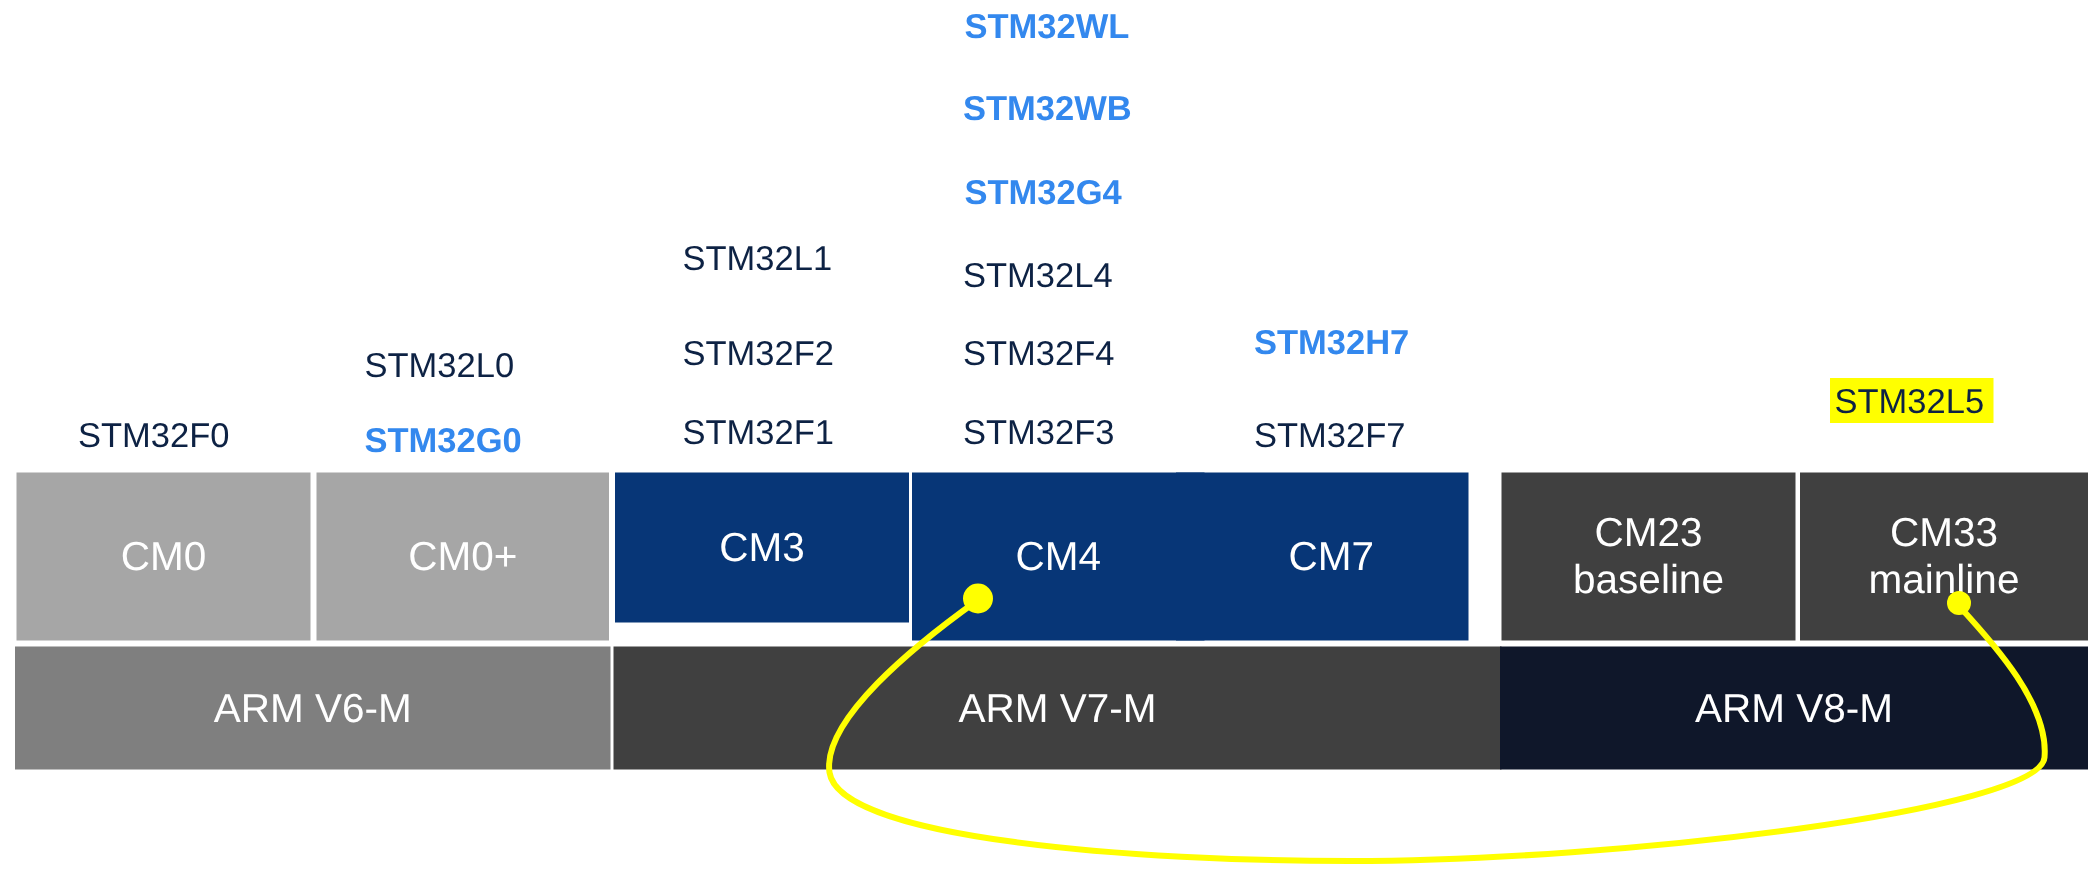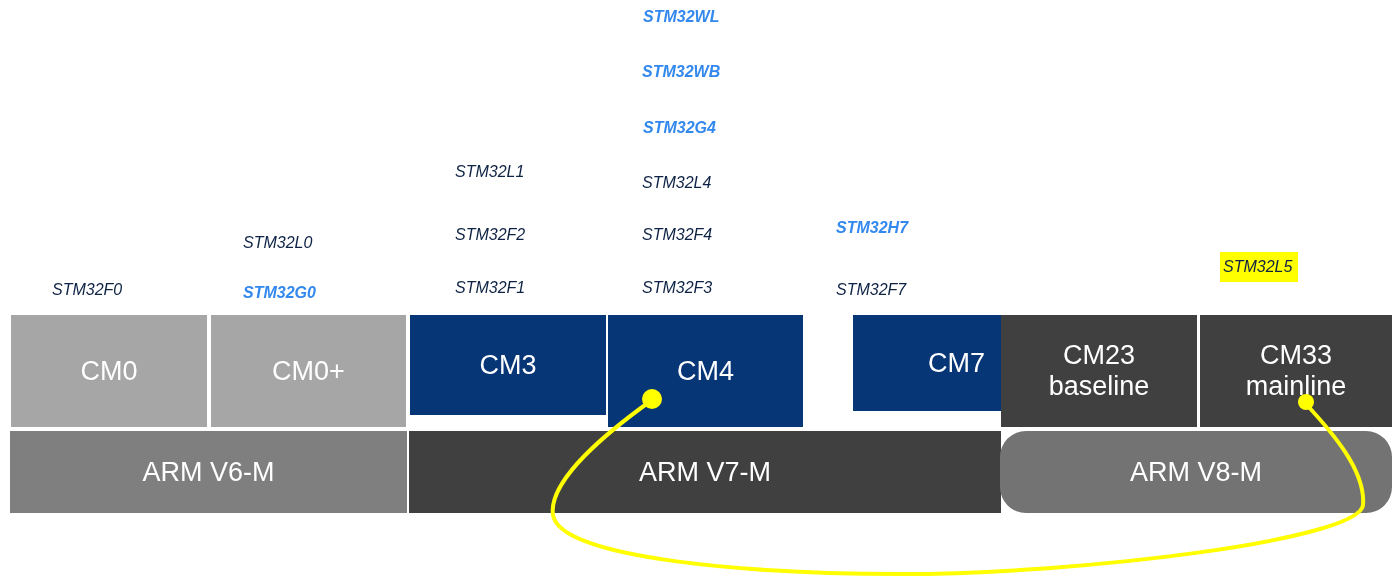--- a/index.html
+++ b/index.html
@@ -1,28 +1,28 @@
 <!DOCTYPE html>
 <html><head>
   <meta charset="utf-8">
   <style>
     html, body { margin: 0; padding: 0; background: #ffffff; }
     body { width: 1397px; height: 585px; position: relative; overflow: hidden;
            font-family: "Liberation Sans", "DejaVu Sans", sans-serif; }
-    .lbl { position: absolute; font-size: 16px; line-height: 30px; color: #0d2244; white-space: nowrap; font-style: italic; }
+    .lbl { position: absolute; font-size: 23px; line-height: 30px; color: #0d2244; white-space: nowrap; }
     .lbl.new { color: #3388ee; font-weight: bold; }
     .lbl.hl { background: #ffff00; padding: 0 6px 0 3px; }
     .box { position: absolute; color: #ffffff; display: flex; align-items: center; justify-content: center;
            text-align: center; font-size: 27px; line-height: 31px; box-sizing: border-box; }
     .core-v6 { background: #a6a6a6; }
     .core-v7 { background: #073677; }
     .core-v8 { background: #404040; }
     .arch-v6 { background: #7f7f7f; }
     .arch-v7 { background: #404040; }
-    .arch-v8 { background: #737373; border-radius: 26px; }
+    .arch-v8 { background: #0f172a; }
     svg.overlay { position: absolute; left: 0; top: 0; pointer-events: none; }
   </style>
 </head>
 <body>
 
 <div class="lbl" style="left:52px;top:275px;">STM32F0</div>
 
 <div class="lbl" style="left:243px;top:228px;">STM32L0</div>
 <div class="lbl new" style="left:243px;top:278px;">STM32G0</div>
 
@@ -47,21 +47,21 @@
 </div>
 <div class="box core-v6" style="left:211px;top:315px;width:195px;height:112px;">
   <span>CM0+</span>
 </div>
 <div class="box core-v7" style="left:410px;top:315px;width:196px;height:100px;">
   <span>CM3</span>
 </div>
 <div class="box core-v7" style="left:608px;top:315px;width:195px;height:112px;">
   <span>CM4</span>
 </div>
-<div class="box core-v7" style="left:853px;top:315px;width:195px;height:96px;padding-left:12px;">
+<div class="box core-v7" style="left:784px;top:315px;width:195px;height:112px;padding-left:12px;">
   <span>CM7</span>
 </div>
 <div class="box core-v8" style="left:1001px;top:315px;width:196px;height:112px;flex-direction:column;">
   <span>CM23</span>
   <span>baseline</span>
 </div>
 <div class="box core-v8" style="left:1200px;top:315px;width:192px;height:112px;flex-direction:column;">
   <span>CM33</span>
   <span>mainline</span>
 </div>

